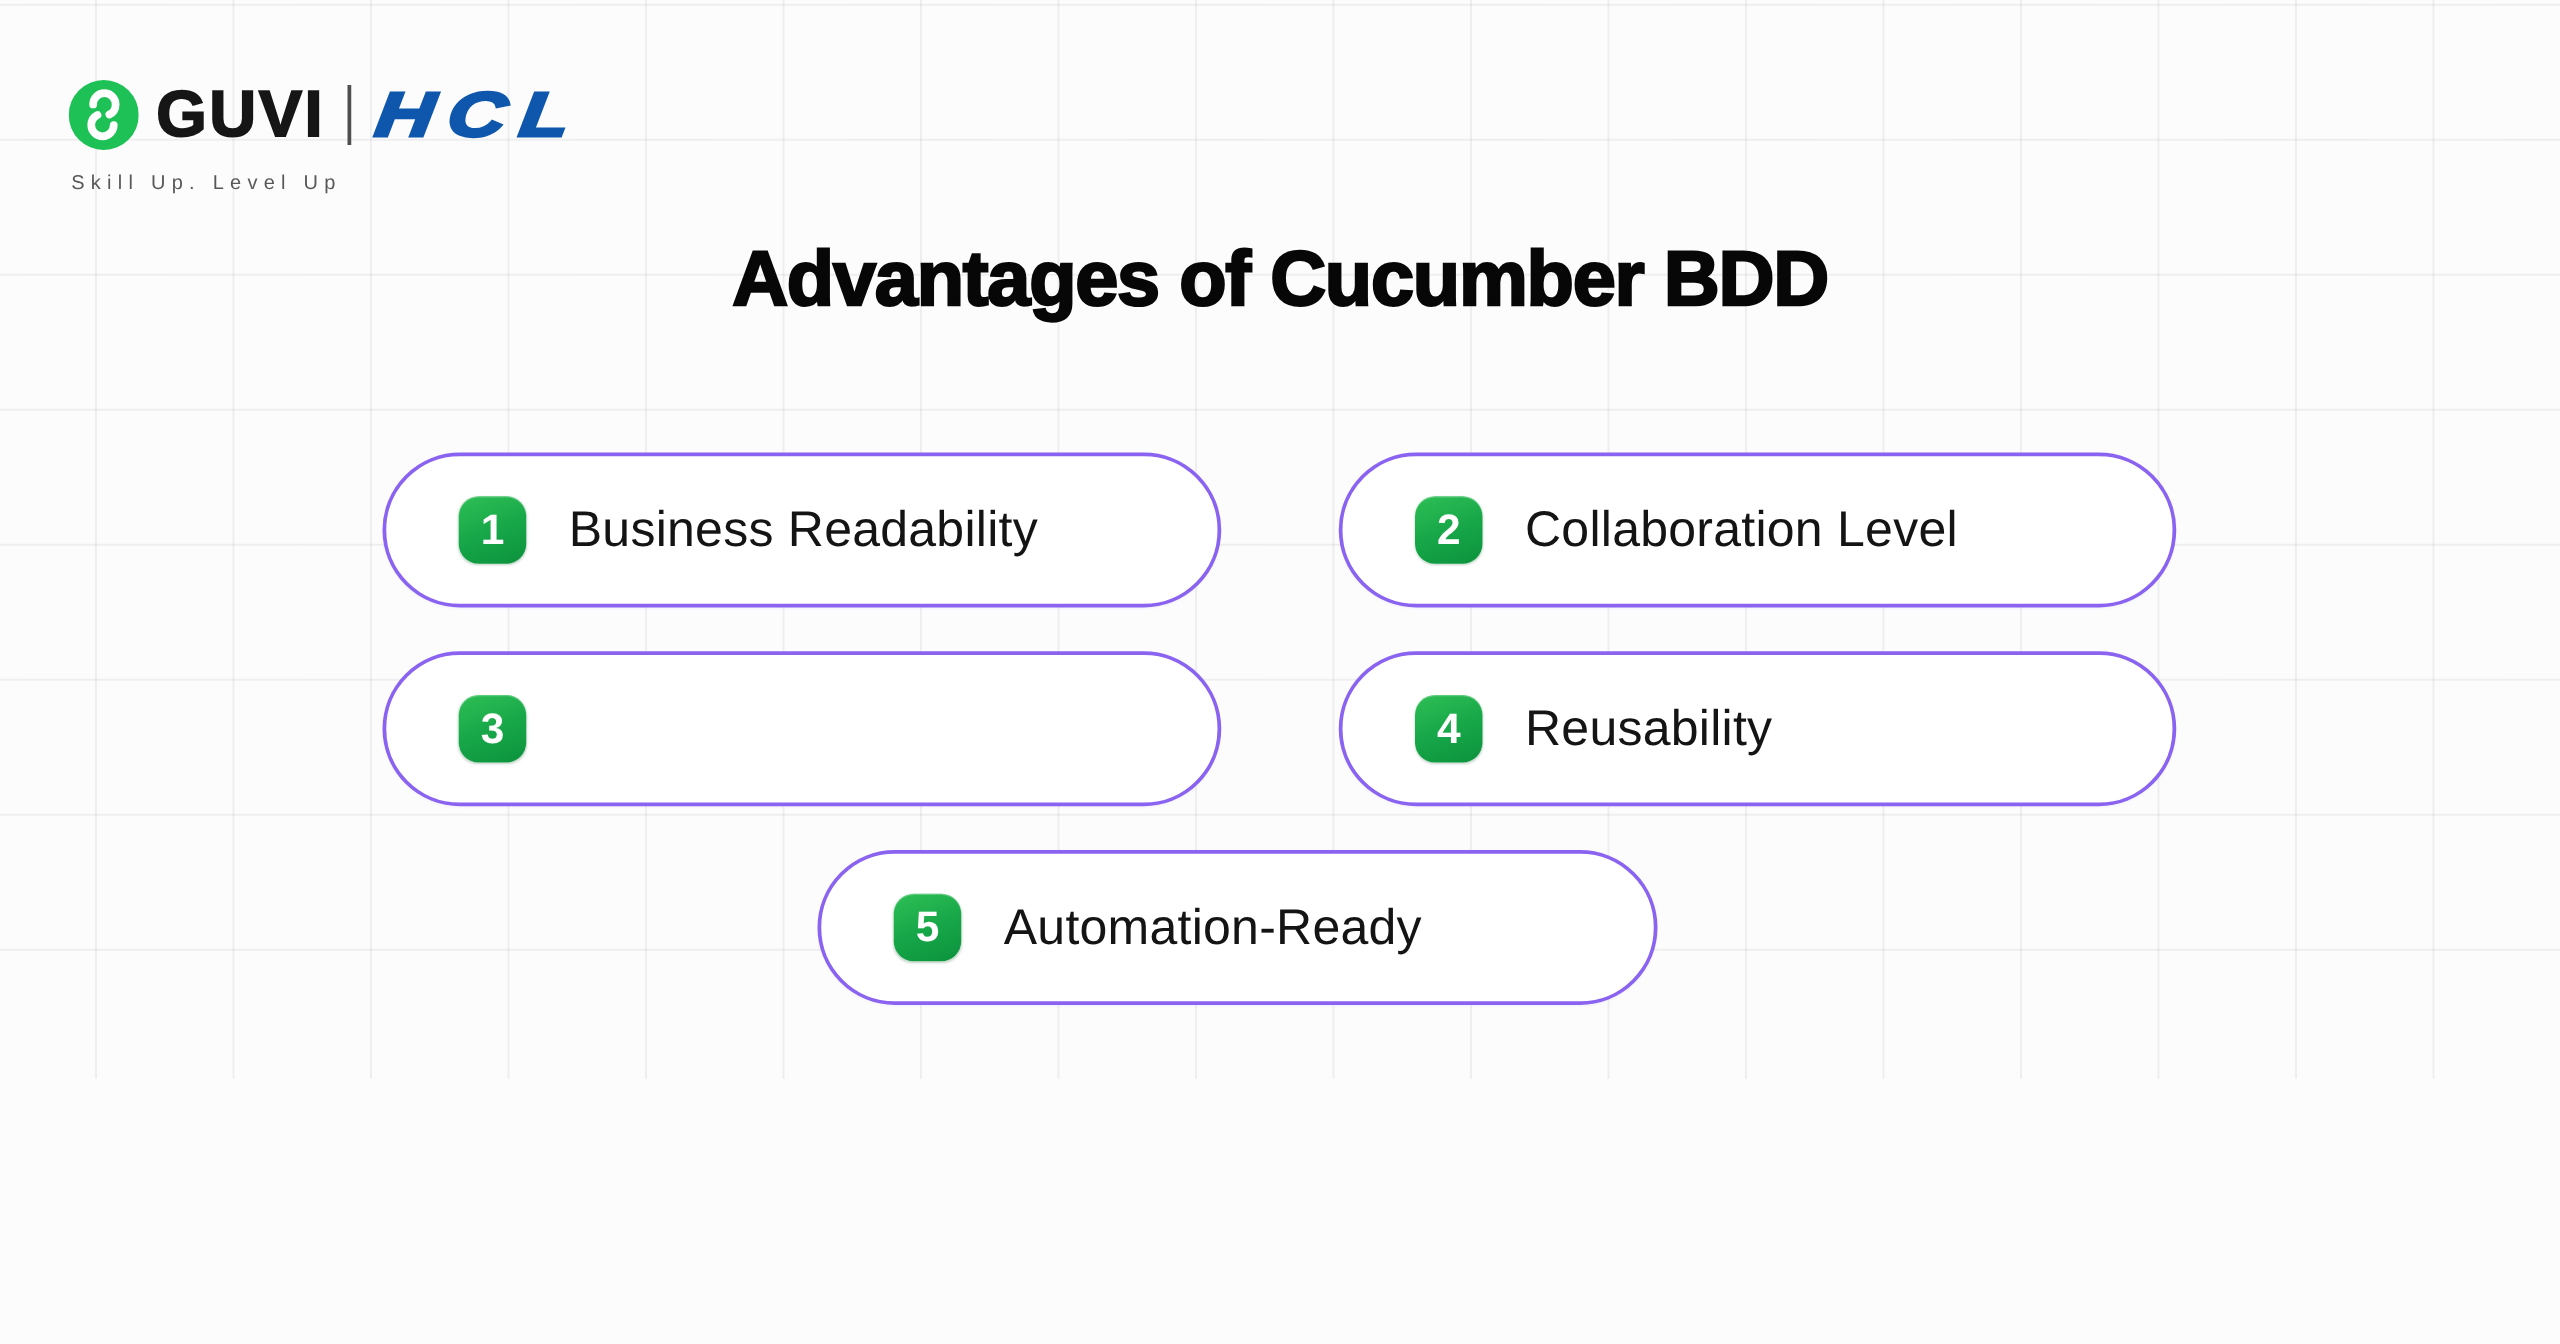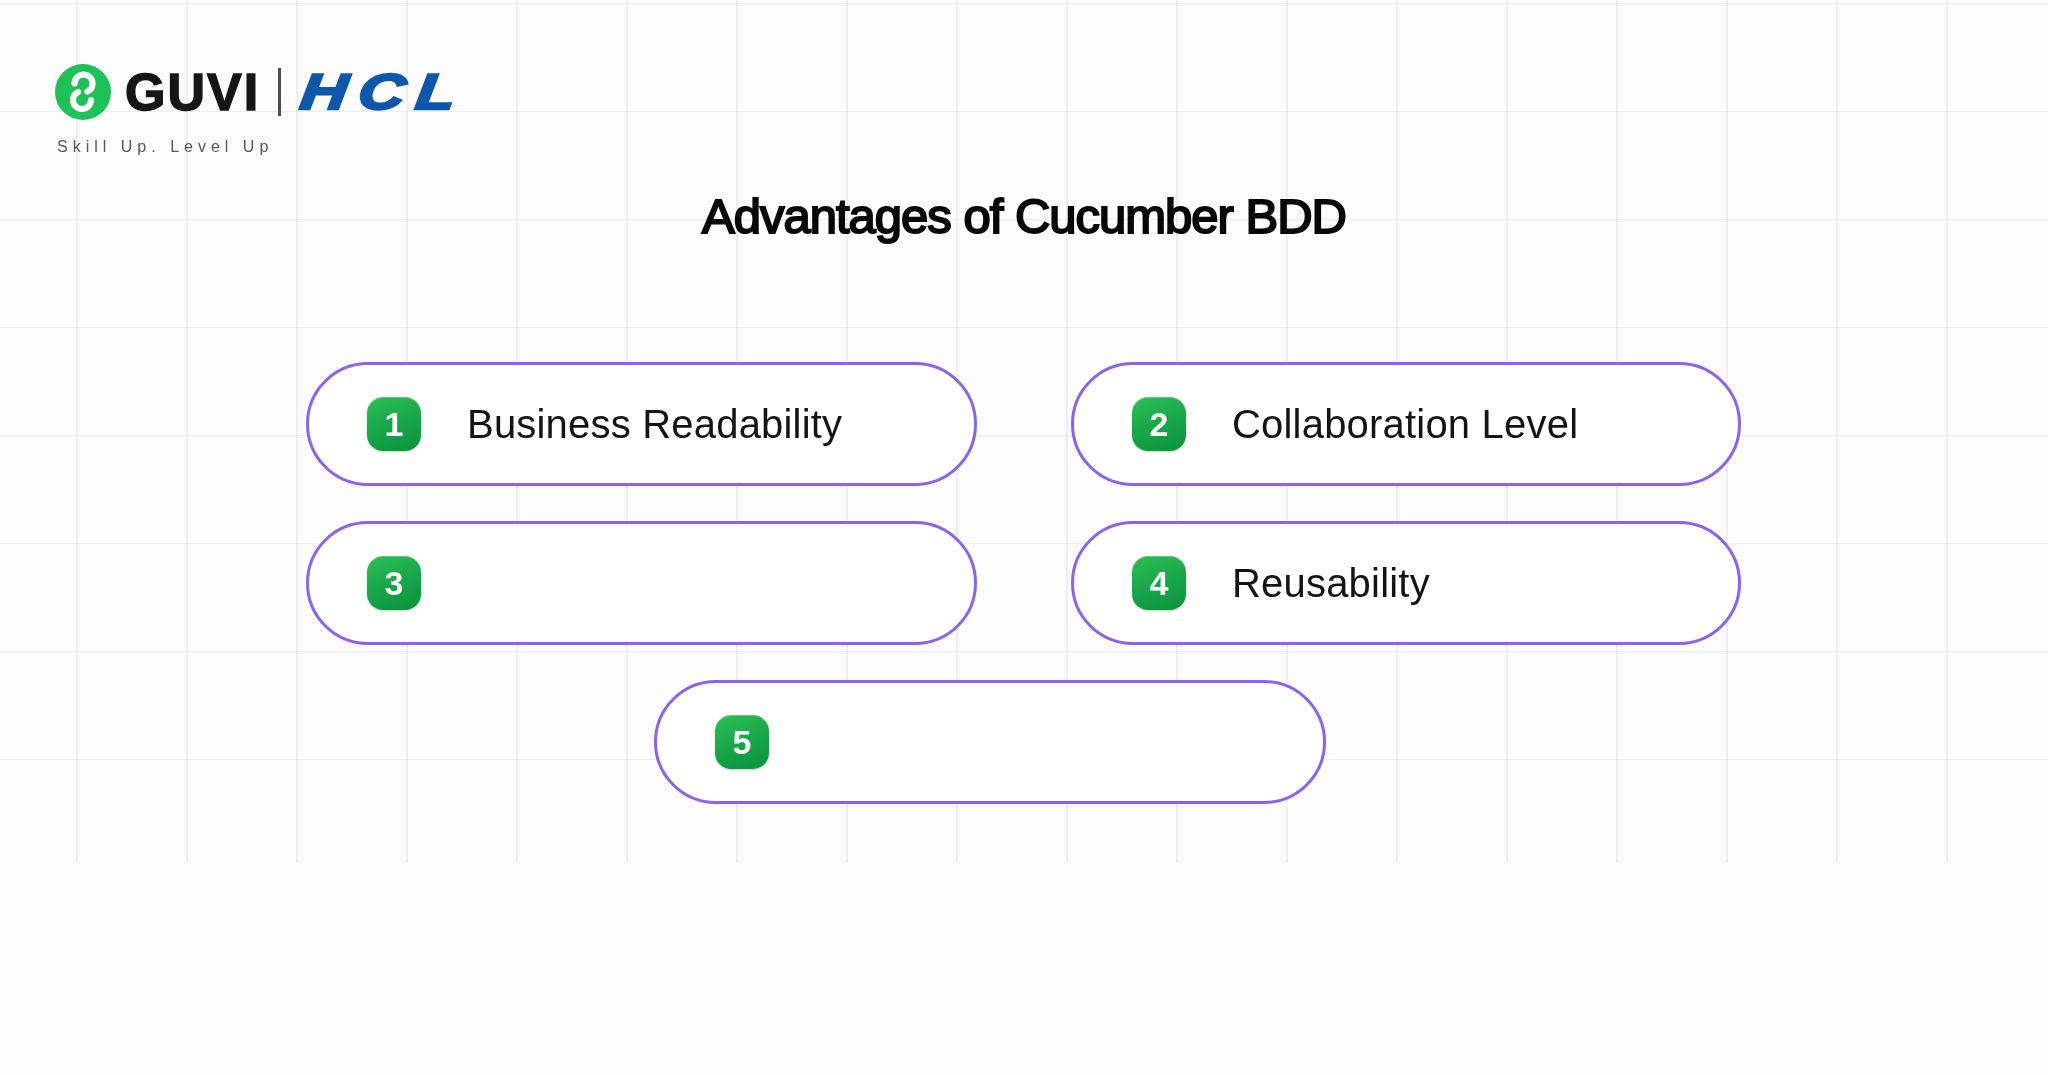--- a/index.html
+++ b/index.html
@@ -71,22 +71,22 @@
     white-space: nowrap;
   }
 
   
   .page-title {
     position: absolute;
     left: 0;
     top: 188px;
     width: 2048px;
     text-align: center;
-    font-size: 49px;
-    font-weight: normal;
+    font-size: 62px;
+    font-weight: bold;
     letter-spacing: -1px;
     color: #070707;
     -webkit-text-stroke: 2px #070707;
   }
 
   
   .pill {
     position: absolute;
     height: 124px;
     background: #ffffff;
@@ -111,21 +111,21 @@
     background: linear-gradient(160deg, #2fbf55 0%, #17a749 50%, #0c923c 100%);
     box-shadow: inset 0 1px 0 rgba(255,255,255,0.25), 0 1px 2px rgba(0,80,30,0.25);
     display: flex;
     align-items: center;
     justify-content: center;
     color: #ffffff;
     font-size: 34px;
     font-weight: bold;
   }
   .pill-label {
-    margin-left: 46px;
+    margin-left: 34px;
     font-size: 40px;
     font-weight: 500;
     color: #141414;
     letter-spacing: 0.2px;
     white-space: nowrap;
   }
 </style>
 </head>
 <body>
 
@@ -159,15 +159,16 @@
     <span class="num-badge">3</span>
   </div>
 
   <div class="pill pill-4">
     <span class="num-badge">4</span>
     <span class="pill-label">Reusability</span>
   </div>
 
   <div class="pill pill-5">
     <span class="num-badge">5</span>
+    <span class="pill-label">Automation-Ready</span>
   </div>
 
 </div>
 
 </body></html>

